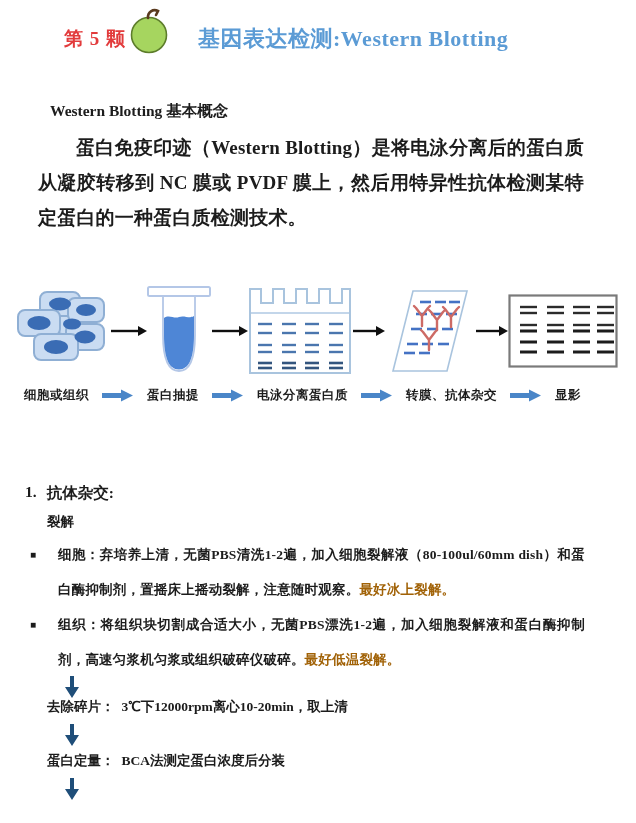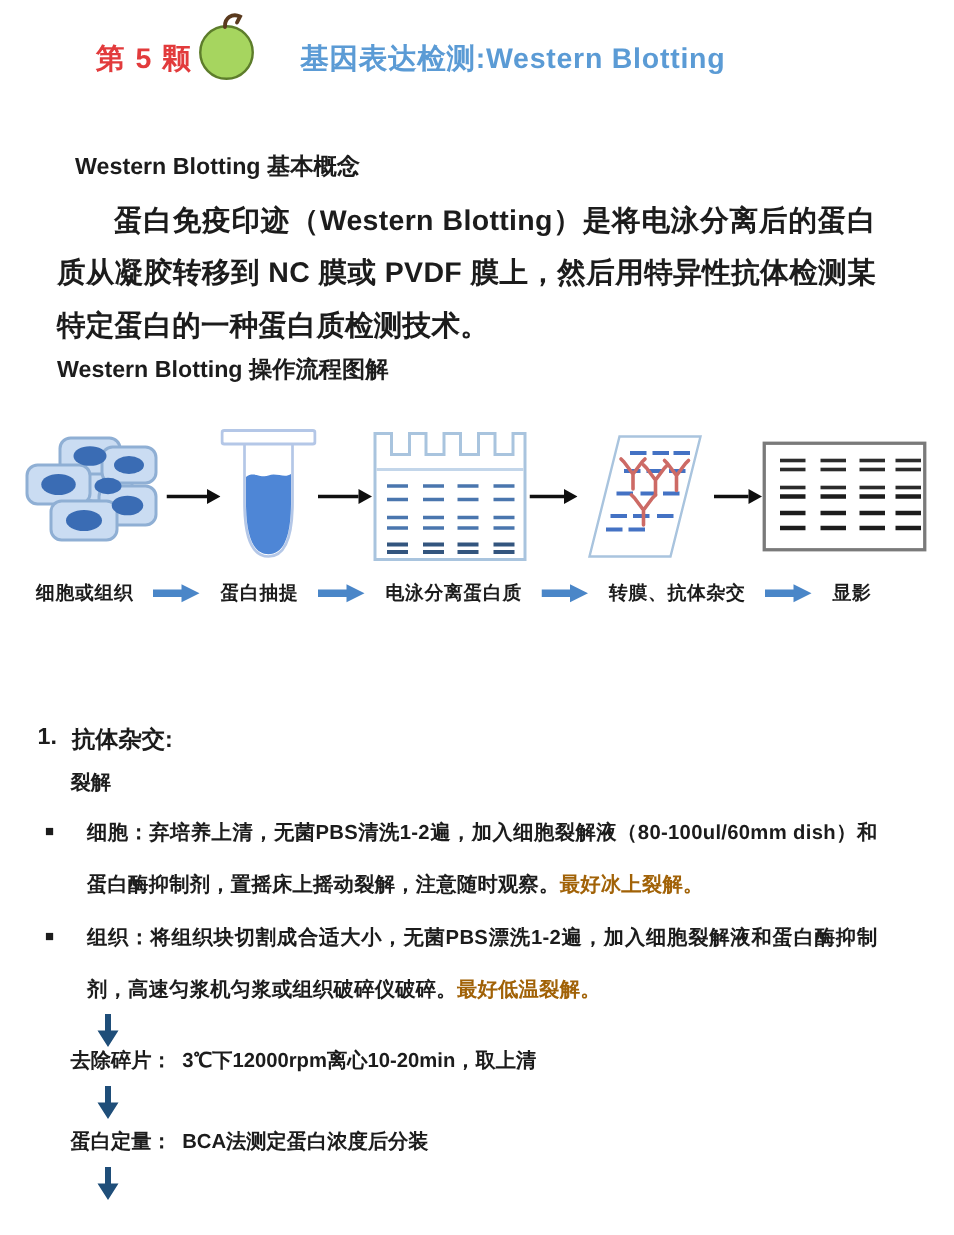--- a/index.html
+++ b/index.html
@@ -1,25 +1,25 @@
 <!DOCTYPE html>
 <html><head>
 <meta charset="utf-8">
 <style>
   html,body{margin:0;padding:0;background:#ffffff;}
   .page{
     position:relative;width:632px;height:823px;background:#ffffff;overflow:hidden;
-    font-family:Liberation Sans, sans-serif;font-weight:700;color:#1c1c1c;
+    font-family:Liberation Serif, serif;font-weight:700;color:#1c1c1c;
   }
   .abs{position:absolute;}
   
   .header{top:22px;left:64px;display:flex;align-items:center;}
   .lesson-label{color:#e23b3c;font-size:19px;letter-spacing:1px;white-space:nowrap;}
   .apple{margin:-16px 0 0 2px;}
-  .doc-title{color:#5b9bd5;font-size:19px;letter-spacing:.5px;margin-left:28px;white-space:nowrap;}
+  .doc-title{color:#5b9bd5;font-size:22px;letter-spacing:.5px;margin-left:28px;white-space:nowrap;}
   
   .sec-heading{font-size:15.5px;white-space:nowrap;}
   
   .para{width:546px;font-size:19px;line-height:35px;text-align:justify;text-indent:2em;letter-spacing:.2px;}
   
   .diagram{display:flex;align-items:center;justify-content:space-between;width:602px;height:100px;}
   .flow-labels{display:flex;align-items:center;gap:13px;font-size:12.5px;white-space:nowrap;}
   .flow-labels .lbl{letter-spacing:.5px;}
   
   .step-title{font-size:15.5px;display:flex;gap:10px;}
@@ -44,21 +44,20 @@
         <circle cx="21" cy="29" r="17.5" fill="#a6d55f" stroke="#5d7d2b" stroke-width="1.6"></circle>
         <path d="M20,12 C19.5,6 25,2.5 30,5 L28,9" fill="none" stroke="#5a3a1e" stroke-width="2.6" stroke-linecap="round"></path>
       </svg>
     </span>
     <span class="doc-title">基因表达检测:Western Blotting</span>
   </div>
 
   <div class="abs sec-heading" style="top:101px;left:50px;">Western Blotting 基本概念</div>
   <div class="abs para" style="top:130px;left:38px;">蛋白免疫印迹（Western Blotting）是将电泳分离后的蛋白质从凝胶转移到 NC 膜或 PVDF 膜上，然后用特异性抗体检测某特定蛋白的一种蛋白质检测技术。</div>
 
-  <div class="abs sec-heading" style="top:236px;left:38px;">Western Blotting 操作流程图解</div>
 
   <div class="abs diagram" style="top:281px;left:16px;">
 
     <span>
       <svg width="94" height="82" viewBox="0 0 94 82">
         <g stroke="#8fafd4" stroke-width="2" fill="#cadcf2">
           <rect x="40" y="24" width="32" height="20" rx="6"></rect>
           <rect x="24" y="2" width="40" height="24" rx="7"></rect>
           <rect x="52" y="8" width="36" height="24" rx="7"></rect>
           <rect x="2" y="20" width="42" height="26" rx="7"></rect>

